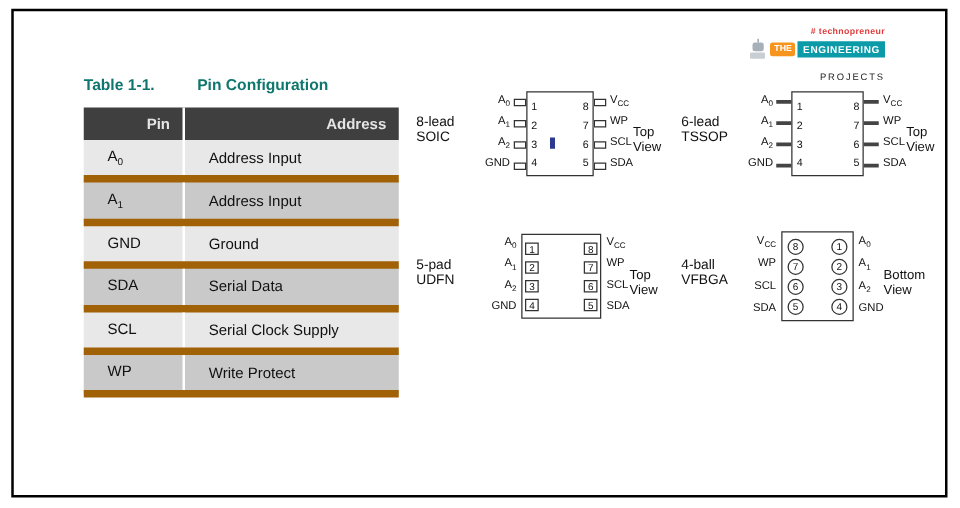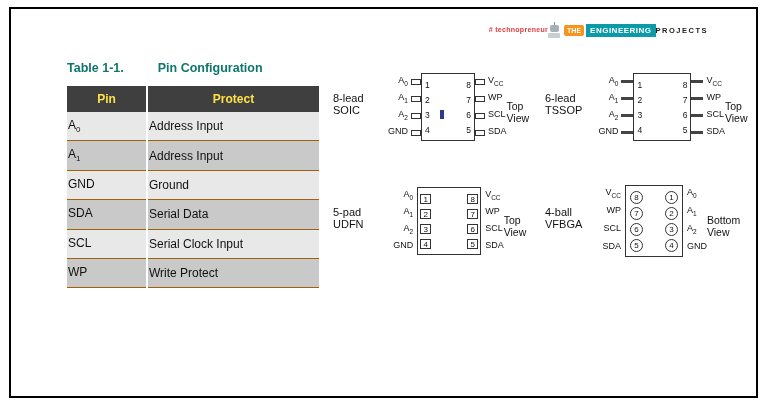--- a/index.html
+++ b/index.html
@@ -1,40 +1,40 @@
 <!DOCTYPE html>
 <html><head>
 <meta charset="utf-8">
 <style>
   *{margin:0;padding:0;box-sizing:border-box}
   html,body{width:768px;height:406px;background:#fff;font-family:"Liberation Sans",sans-serif;color:#111}
   body{position:relative;overflow:hidden}
   .frame{position:absolute;left:9px;top:7px;width:749px;height:391px;border:2px solid #000;background:#fff}
 
   
-  .logo{position:absolute;top:13px;right:48px;display:flex;flex-direction:row;align-items:center}
+  .logo{position:absolute;top:13px;right:48px;display:flex;flex-direction:column;align-items:flex-end}
   .logo-tagline{color:#e23b3b;font-size:7px;font-weight:bold;margin-bottom:2px;letter-spacing:.3px}
   .logo-main{display:flex;align-items:center;gap:2px}
   .robot{display:flex;flex-direction:column;align-items:center;margin-right:2px}
   .robot-antenna{width:1px;height:3px;background:#8a949c}
   .robot-head{width:9px;height:7px;background:#a7b0b8;border-radius:2px}
   .robot-body{width:12px;height:5px;background:#c8ced4;border-radius:1px;margin-top:1px}
   .logo-the{background:#f7941d;color:#fff;font-size:7px;font-weight:bold;padding:2px 3px;border-radius:2px}
   .logo-eng{background:#0a9aa8;color:#fff;font-size:8px;font-weight:bold;padding:2px 4px;letter-spacing:.5px}
-  .logo-projects{font-size:7.5px;font-weight:bold;letter-spacing:1.5px;margin-top:0;color:#222}
+  .logo-projects{font-size:7.5px;font-weight:normal;letter-spacing:1.5px;margin-top:10px;color:#222}
 
   
   .table-block{position:absolute;left:56px;top:52px}
   .table-title{font-size:12.5px;font-weight:bold;margin-bottom:11px;color:#0f766e}
   .tt-text{margin-left:34px}
   table.pins{border-collapse:collapse}
-  .pins th{background:#3f3f3f;color:#fde047;font-size:12px;text-align:center;padding:6px 10px;font-weight:bold}
+  .pins th{background:#3f3f3f;color:#e5e5e5;font-size:12px;text-align:right;padding:6px 10px;font-weight:bold}
   .pins th:first-child{width:80px;border-right:2px solid #fff}
   .pins th:last-child{width:172px}
-  .pins td{font-size:12px;padding:6px 1px;border-bottom:1px solid #a16207}
+  .pins td{font-size:12px;padding:6px 19px;border-bottom:6px solid #a16207}
   .pins td:first-child{border-right:2px solid #fff}
   .pins tbody tr:nth-child(odd) td{background:#e8e8e8}
   .pins tbody tr:nth-child(even) td{background:#c9c9c9}
   .pins sub{font-size:8px}
 
   
   .packages{position:absolute;left:322px;top:64px;display:grid;grid-template-columns:212px 212px;row-gap:44px;justify-items:center}
   .pkg{display:flex;align-items:center}
   .pkg-title{font-size:11px;margin-bottom:7px}
   .pkg-view{font-size:10.5px;font-weight:normal;margin-top:9px}
@@ -86,21 +86,21 @@
   </div>
 
   <div class="table-block">
     <div class="table-title">
       <span>Table 1-1.</span><span class="tt-text">Pin Configuration</span>
     </div>
     <table class="pins">
       <thead>
         <tr>
           <th>Pin</th>
-          <th>Protect</th>
+          <th>Address</th>
         </tr>
       </thead>
       <tbody>
         <tr>
             <td><span>A</span><sub>0</sub></td>
             <td>Address Input</td>
           </tr>
         <tr>
             <td><span>A</span><sub>1</sub></td>
             <td>Address Input</td>
@@ -108,21 +108,21 @@
         <tr>
             <td><span>GND</span><sub></sub></td>
             <td>Ground</td>
           </tr>
         <tr>
             <td><span>SDA</span><sub></sub></td>
             <td>Serial Data</td>
           </tr>
         <tr>
             <td><span>SCL</span><sub></sub></td>
-            <td>Serial Clock Input</td>
+            <td>Serial Clock Supply</td>
           </tr>
         <tr>
             <td><span>WP</span><sub></sub></td>
             <td>Write Protect</td>
           </tr>
       </tbody>
     </table>
   </div>
 
   <div class="packages">

